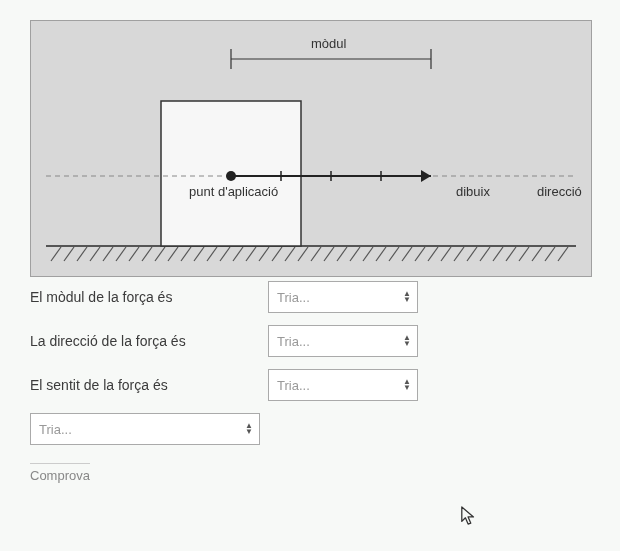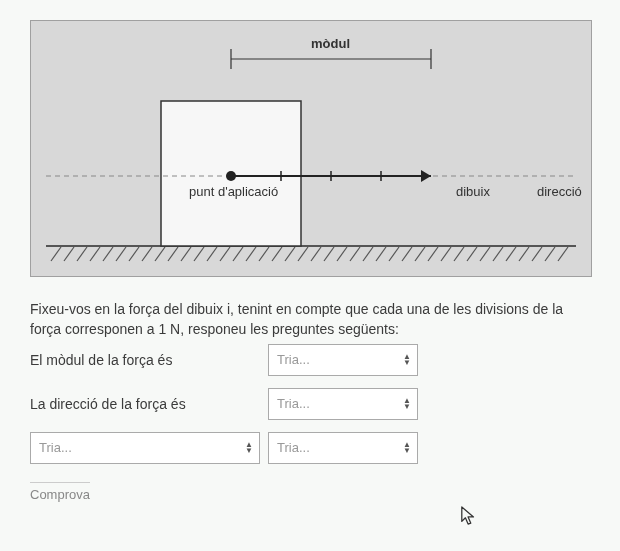--- a/index.html
+++ b/index.html
@@ -159,41 +159,41 @@
 
       <g stroke="#222" stroke-width="1.5">
         <line x1="250" y1="150" x2="250" y2="160"></line>
         <line x1="300" y1="150" x2="300" y2="160"></line>
         <line x1="350" y1="150" x2="350" y2="160"></line>
       </g>
 
       <polygon points="400,155 390,149 390,161" fill="#222"></polygon>
     </svg>
 
-    <div class="diag-label" style="left:280px; top:15px;font-weight:bold;">mòdul</div>
+    <div class="diag-label" style="left:280px; top:15px;">mòdul</div>
     <div class="diag-label" style="left:158px; top:163px;">punt d'aplicació</div>
     <div class="diag-label" style="left:425px; top:163px;">dibuix</div>
     <div class="diag-label" style="left:506px; top:163px;">direcció</div>
   </div>
 
-  <div class="instructions">Fixeu-vos en la força del dibuix i, tenint en compte que cada una de les divisions de la força corresponen a 1 N, responeu les preguntes següents:</div>
 
   <div class="questions">
     <div class="q-label">El mòdul de la força és</div>
     <div class="select">
       <span>Tria...</span>
       <span class="arrows">▲<br>▼</span>
     </div>
 
     <div class="q-label">La direcció de la força és</div>
     <div class="select">
       <span>Tria...</span>
       <span class="arrows">▲<br>▼</span>
     </div>
 
+    <div class="q-label">El sentit de la força és</div>
     <div class="select">
       <span>Tria...</span>
       <span class="arrows">▲<br>▼</span>
     </div>
 
     <div class="select">
       <span>Tria...</span>
       <span class="arrows">▲<br>▼</span>
     </div>
   </div>

